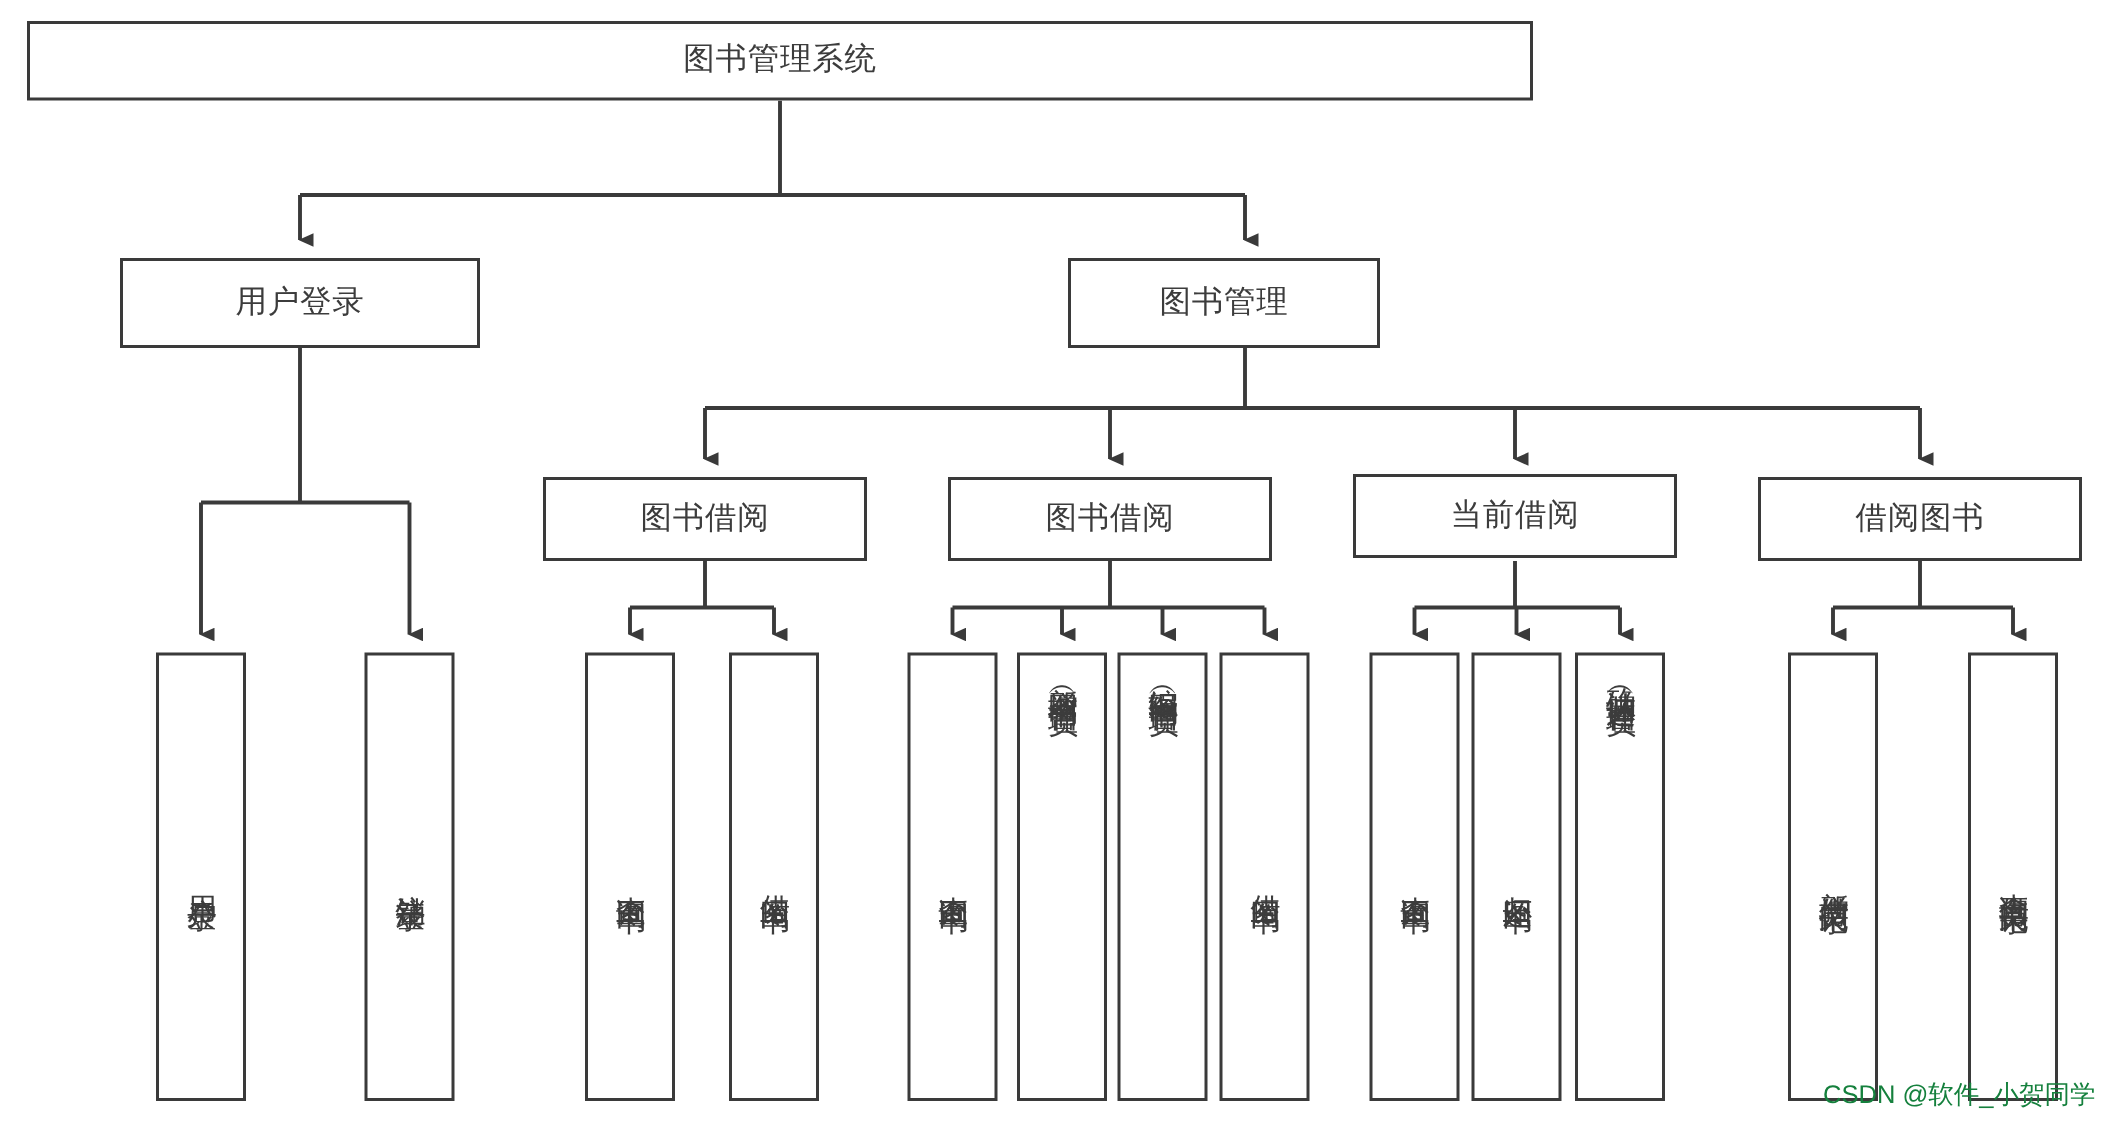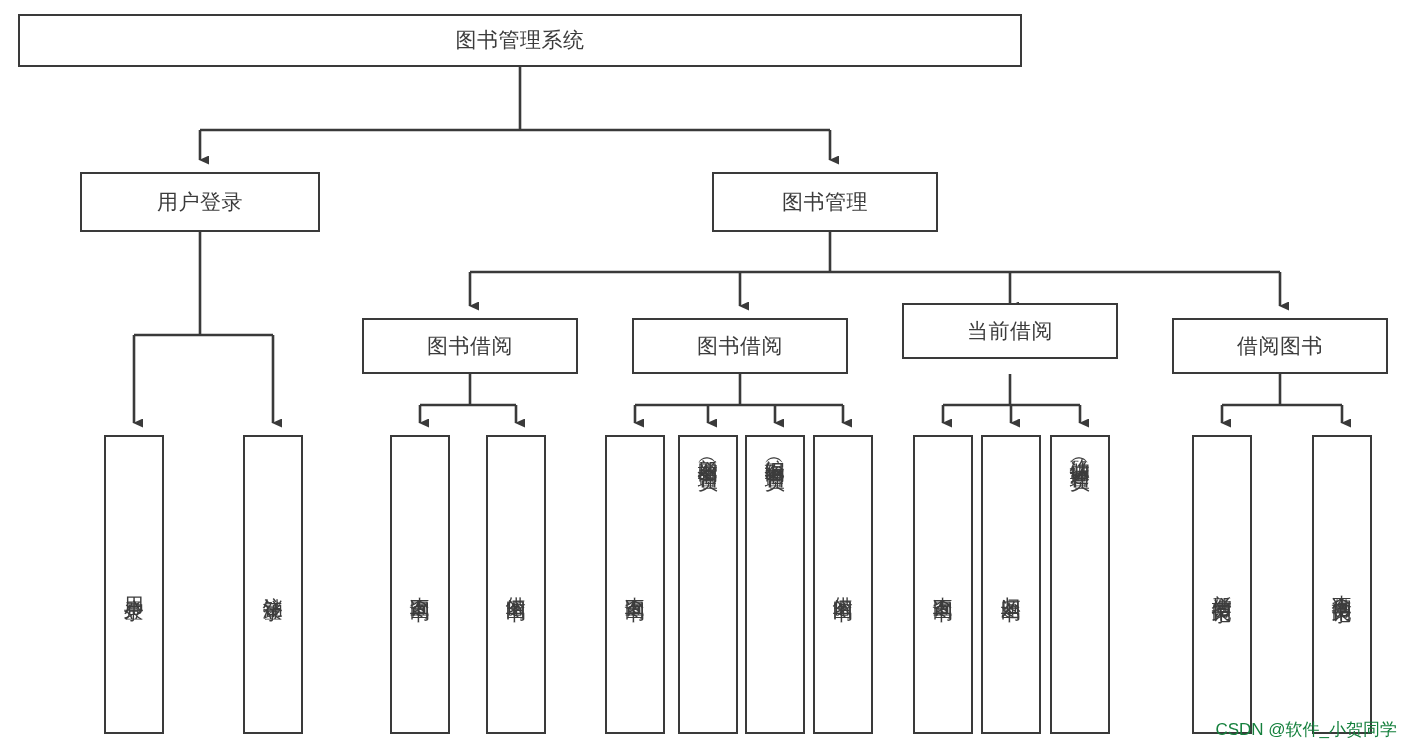--- a/index.html
+++ b/index.html
@@ -125,31 +125,31 @@
     </g>
   </svg>
 
   <div class="node" id="node-root" style="left:18px; top:14px; width:1004px; height:53px;text-align:right;">
     <span class="label">图书管理系统</span>
   </div>
 
   <div class="node" style="left:80px; top:172px; width:240px; height:60px;">
     <span class="label">用户登录</span>
   </div>
-  <div class="node" style="left:712px; top:172px; width:226px; height:60px;">
+  <div class="node" style="left:712px; top:172px; width:208px; height:60px;">
     <span class="label">图书管理</span>
   </div>
 
   <div class="node" style="left:362px; top:318px; width:216px; height:56px;">
     <span class="label">图书借阅</span>
   </div>
   <div class="node" style="left:632px; top:318px; width:216px; height:56px;">
     <span class="label">图书借阅</span>
   </div>
-  <div class="node" style="left:902px; top:303px; width:216px; height:56px;">
+  <div class="node" style="left:902px; top:316px; width:216px; height:56px;">
     <span class="label">当前借阅</span>
   </div>
   <div class="node" style="left:1172px; top:318px; width:216px; height:56px;">
     <span class="label">借阅图书</span>
   </div>
 
   <div class="node leaf center-text" style="left:104px; top:435px; width:60px; height:299px;">
     <span class="label">用户登录</span>
   </div>
   <div class="node leaf center-text" style="left:243px; top:435px; width:60px; height:299px;">

